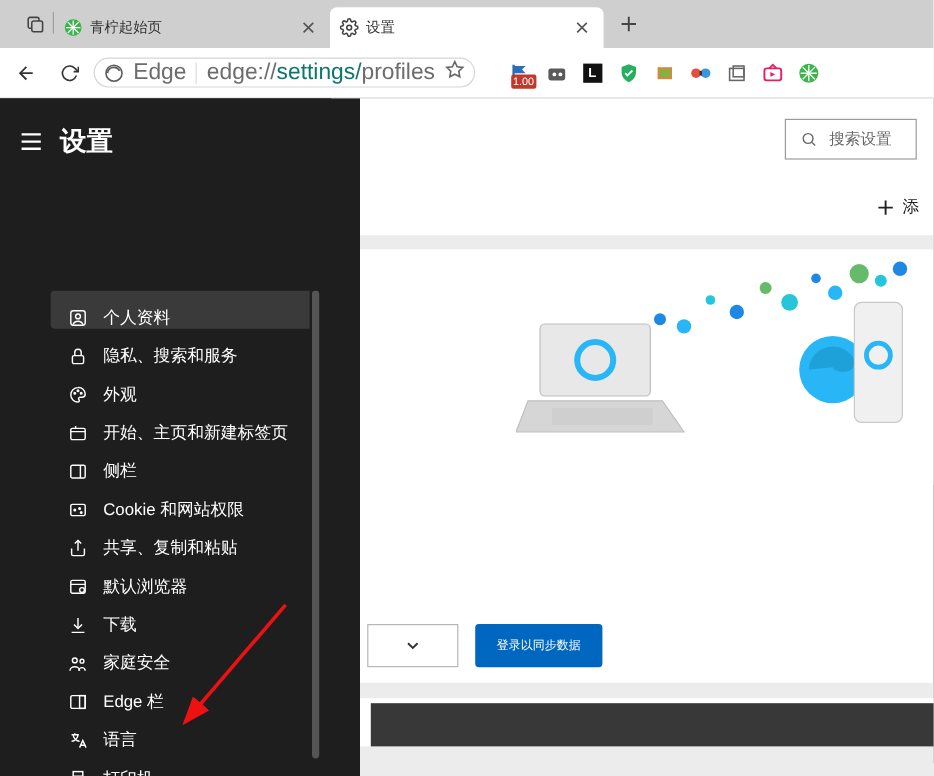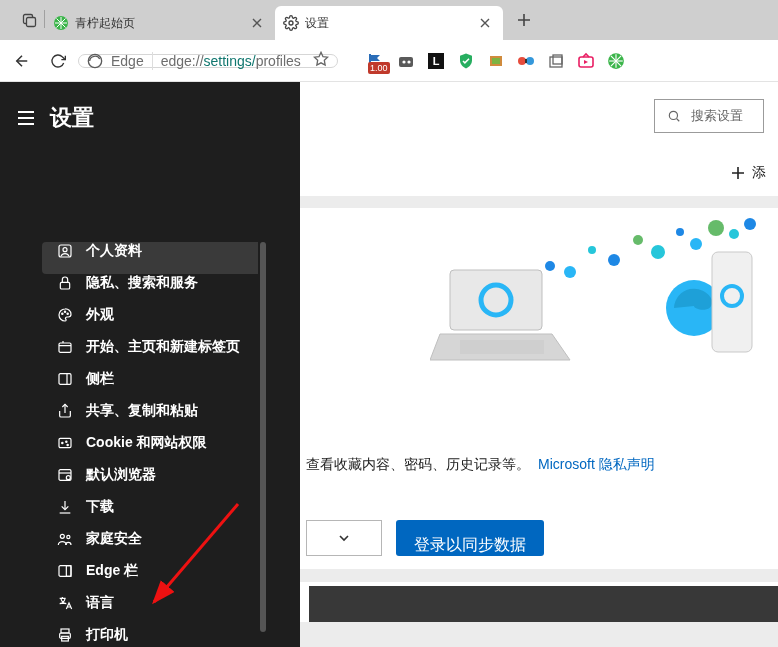--- a/index.html
+++ b/index.html
@@ -13,21 +13,21 @@
 .tab.active { background: #ffffff; width: 228px; }
 .tab .favicon { width: 16px; height: 16px; display: flex; align-items: center; justify-content: center; flex: none; }
 .tab .title { flex: 1; white-space: nowrap; overflow: hidden; text-overflow: ellipsis; }
 .tab .close { width: 16px; height: 16px; color: #555; display: flex; align-items: center; justify-content: center; flex: none; }
 .tab-sep { width: 1px; height: 18px; background: #a0a0a0; margin-top: -2px; }
 .newtab { width: 30px; height: 30px; display: flex; align-items: center; justify-content: center; color: #333; margin-left: 6px; }
 
 
 .toolbar { height: 42px; background: #ffffff; border-bottom: 1px solid #e3e3e3; display: flex; align-items: center; padding: 0 6px; gap: 4px; }
 .tbtn { width: 32px; height: 32px; display: flex; align-items: center; justify-content: center; color: #555; border-radius: 4px; }
-.address { flex: 0 0 260px; height: 14px; background: #fff; border: 1px solid #d6d6d6; border-radius: 15px; display: flex; align-items: center; padding: 0 8px; color: #444; font-size: 14px; gap: 8px; }
+.address { flex: 0 0 260px; height: 25px; background: #fff; border: 1px solid #d6d6d6; border-radius: 15px; display: flex; align-items: center; padding: 0 8px; color: #444; font-size: 19px; gap: 8px; }
 .address .edge-icon { width: 16px; height: 16px; display: flex; align-items: center; justify-content: center; color: #5b5b5b; }
 .address .addr-sep { width: 1px; height: 18px; background: #ddd; }
 .url-gray { color: #6d6d6d; }
 .url-black { color: #0f766e; }
 .address .star { margin-left: auto; color: #666; }
 .ext-row { display: flex; align-items: center; gap: 10px; margin-left: 24px; }
 .ext { width: 20px; height: 20px; display: flex; align-items: center; justify-content: center; position: relative; }
 .ext .badge { position: absolute; bottom: -3px; left: 2px; background: #c0392b; color: #fff; font-size: 9px; line-height: 10px; padding: 1px 2px; border-radius: 2px; }
 
 
@@ -40,35 +40,35 @@
 .gray-band { position: absolute; left: 300px; right: -20px; top: 114px; height: 12px; background: #ececec; }
 .hero { position: absolute; left: 300px; right: 0; top: 126px; height: 196px; background: #fff; overflow: hidden; }
 .hero .laptop { position:absolute; left:130px; top:56px; }
 .hero .device { position:absolute; right:18px; top:40px; }
 .hero .bubbles { position:absolute; left:230px; top:2px; }
 .hero .big-e { position:absolute; right:52px; top:68px; }
 .txt-row-outer { position:absolute; left:306px; right:0; top:374px; font-size:14px; color:#222; display:flex; gap:8px; white-space:nowrap; overflow:hidden; }
 .privacy-link { color: #0067C0; }
 .btn-row { position:absolute; left:306px; top:438px; display:flex; gap:14px; align-items:center; }
 .drop-btn { width:76px; height:36px; border:1px solid #b6b6b6; background:#fff; display:flex; align-items:center; justify-content:center; }
-.sync-btn { height:36px; padding:0 18px; background:#0067C0; color:#fff; font-size:16px; display:flex; align-items:flex-end; border-radius:3px; }
+.sync-btn { height:36px; padding:0 18px; background:#0067C0; color:#fff; font-size:10px; display:flex; align-items:center; border-radius:3px; }
 .white-card { position:absolute; left:300px; right:-10px; top:500px; height:40px; background:#fff; }
 .gray-split { position:absolute; left:300px; right:0; top:487px; height:13px; background:#ececec; }
 .gray-split2 { position:absolute; left:300px; right:0; top:540px; height:120px; background:#ececec; }
 .dark-overhang { position:absolute; right:-1px; top:504px; width:470px; height:36px; background:#383838; }
 
 
 .sidebar { position: absolute; left: 0; top: 0; width: 276px; bottom: 0; background: #1e1e1e; }
 .sb-header { height: 72px; display: flex; align-items: center; padding: 0 14px; gap: 12px; }
 .hamburger { width: 24px; height: 24px; color: #fff; display:flex; align-items:center; justify-content:center; }
 .sb-title { color: #fff; font-size: 22px; font-weight: 600; }
 .sb-list { position: absolute; top: 160px; left: 42px; right: 8px; bottom: 0; overflow: hidden; }
 .sb-scroll { position: absolute; right: 0; top: 0; bottom: 0; width: 10px; background: #1e1e1e; }
 .sb-scroll-thumb { position: absolute; top: 0; left: 2px; width: 6px; height: 390px; background: #555; border-radius: 3px; }
-.sb-item { display: flex; align-items: flex-start; height: 32px; gap: 12px; padding-left: 14px; color: #fff; font-size: 14px; border-radius: 4px; margin: 0 6px 0 0; font-weight: bold; }
+.sb-item { display: flex; align-items: flex-end; height: 32px; gap: 12px; padding-left: 14px; color: #fff; font-size: 14px; border-radius: 4px; margin: 0 6px 0 0; }
 .sb-item.selected { background: #3a3a3a; position: relative; }
 .sb-item.selected::before { content:""; position:absolute; left:-3px; top:6px; bottom:6px; width:3px; background:#4cc2ff; border-radius:2px; }
 .sb-icon { width: 18px; height: 18px; display:flex; align-items:center; justify-content:center; color:#fff; flex:none; }
 
 
 .arrow { position:absolute; pointer-events:none; }
 </style>
 </head>
 <body>
 
@@ -267,24 +267,20 @@
     <svg class="big-e" width="64" height="64">
       <circle cx="32" cy="32" r="28" fill="#29b6f6"></circle>
       <path d="M12 32 a20 20 0 0 1 38 -8 c2 14 -18 10 -18 6" fill="#1ea0d8"></path>
     </svg>
     <svg class="device" width="56" height="110">
       <rect x="8" y="4" width="40" height="100" rx="6" fill="#f0f0f0" stroke="#c9c9c9"></rect>
       <circle cx="28" cy="48" r="10" fill="none" stroke="#29b6f6" stroke-width="4"></circle>
     </svg>
   </div>
 
-  <div class="txt-row-outer">
-    <span>查看收藏内容、密码、历史记录等。</span>
-    <span class="privacy-link">Microsoft 隐私声明</span>
-  </div>
 
   <div class="btn-row">
     <div class="drop-btn">
       <svg width="14" height="14" viewBox="0 0 14 14">
           <path d="M3 5 l4 4 l4 -4" fill="none" stroke="#333" stroke-width="1.6"></path>
         </svg>
     </div>
     <div class="sync-btn">
       <span>登录以同步数据</span>
     </div>
@@ -350,37 +346,37 @@
             <svg width="16" height="16" viewBox="0 0 24 24" fill="none" stroke="#fff" stroke-width="1.8">
               <rect x="3" y="4" width="18" height="16" rx="2"></rect>
               <line x1="15" y1="4" x2="15" y2="20"></line>
             </svg>
           </span>
         <span>侧栏</span>
       </div>
       <div class="sb-item">
         <span class="sb-icon">
             <svg width="16" height="16" viewBox="0 0 24 24" fill="none" stroke="#fff" stroke-width="1.8">
-              <path d="M4 12v7a2 2 0 0 0 2 2h12a2 2 0 0 0 2-2v-7"></path>
-              <path d="M16 6l-4-4-4 4"></path>
-              <line x1="12" y1="2" x2="12" y2="15"></line>
-            </svg>
-          </span>
-        <span>共享、复制和粘贴</span>
-      </div>
-      <div class="sb-item">
-        <span class="sb-icon">
-            <svg width="16" height="16" viewBox="0 0 24 24" fill="none" stroke="#fff" stroke-width="1.8">
               <rect x="3" y="5" width="18" height="14" rx="2"></rect>
               <circle cx="8" cy="12" r="1"></circle>
               <circle cx="14" cy="10" r="1"></circle>
               <circle cx="16" cy="15" r="1"></circle>
             </svg>
           </span>
         <span>Cookie 和网站权限</span>
+      </div>
+      <div class="sb-item">
+        <span class="sb-icon">
+            <svg width="16" height="16" viewBox="0 0 24 24" fill="none" stroke="#fff" stroke-width="1.8">
+              <path d="M4 12v7a2 2 0 0 0 2 2h12a2 2 0 0 0 2-2v-7"></path>
+              <path d="M16 6l-4-4-4 4"></path>
+              <line x1="12" y1="2" x2="12" y2="15"></line>
+            </svg>
+          </span>
+        <span>共享、复制和粘贴</span>
       </div>
       <div class="sb-item">
         <span class="sb-icon">
             <svg width="16" height="16" viewBox="0 0 24 24" fill="none" stroke="#fff" stroke-width="1.8">
               <rect x="3" y="4" width="18" height="16" rx="2"></rect>
               <line x1="3" y1="9" x2="21" y2="9"></line>
               <circle cx="17" cy="16" r="3"></circle>
             </svg>
           </span>
         <span>默认浏览器</span>

